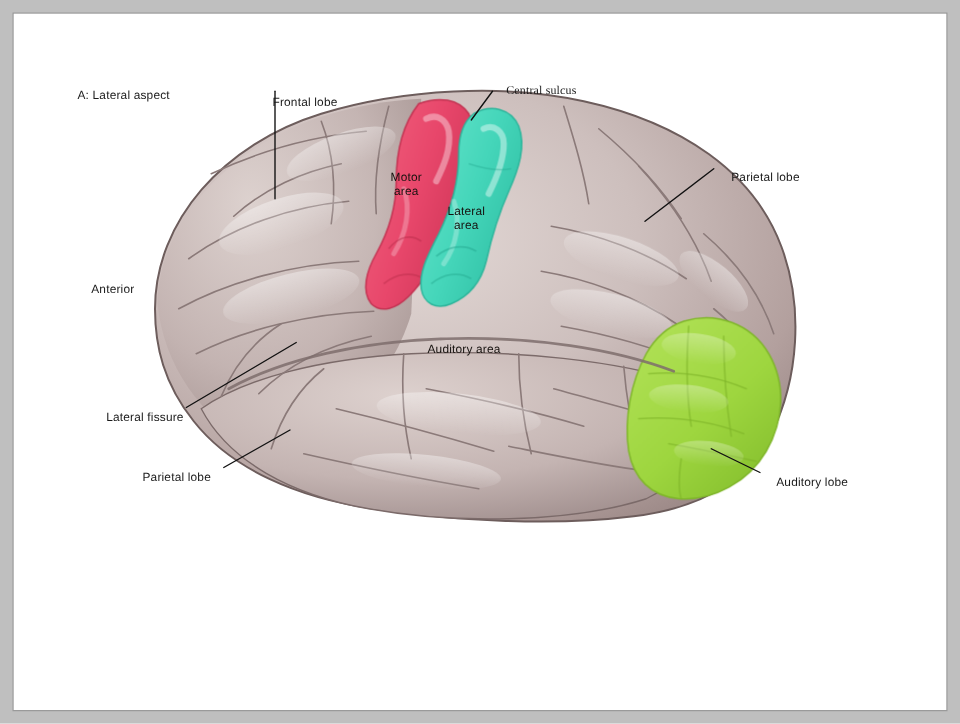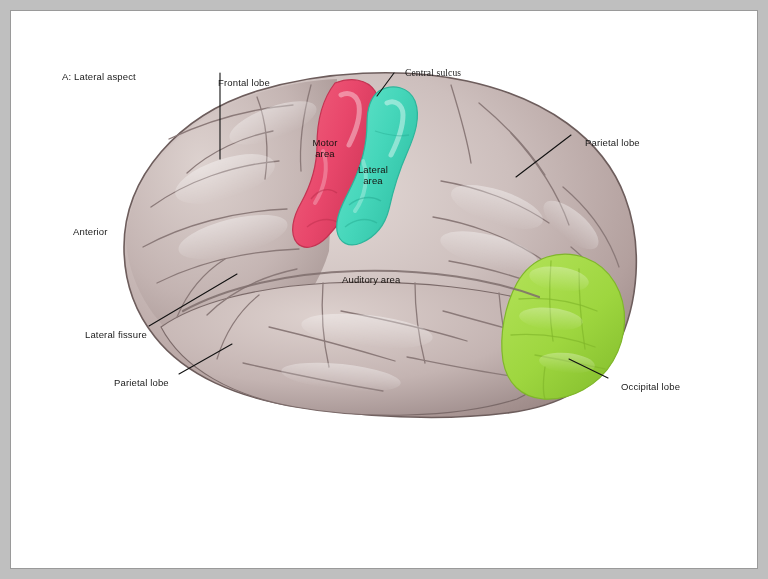--- a/index.html
+++ b/index.html
@@ -272,21 +272,21 @@
       <div class="lbl" id="label-central-sulcus">Central sulcus</div>
 
       <div class="lbl" id="label-parietal-lobe">Parietal lobe</div>
 
       <div class="lbl" id="label-anterior">Anterior</div>
 
       <div class="lbl" id="label-lateral-fissure">Lateral fissure</div>
 
       <div class="lbl" id="label-temporal-lobe">Parietal lobe</div>
 
-      <div class="lbl" id="label-occipital-lobe">Occipital lobe</div>
+      <div class="lbl" id="label-occipital-lobe">Auditory lobe</div>
 
       <div class="lbl multi onbrain" id="label-motor-area">Motor area</div>
 
       <div class="lbl multi onbrain" id="label-sensory-area">Lateral area</div>
 
       <div class="lbl onbrain" id="label-auditory-area">Auditory area</div>
 
     </div>
   </div>
 </div>

